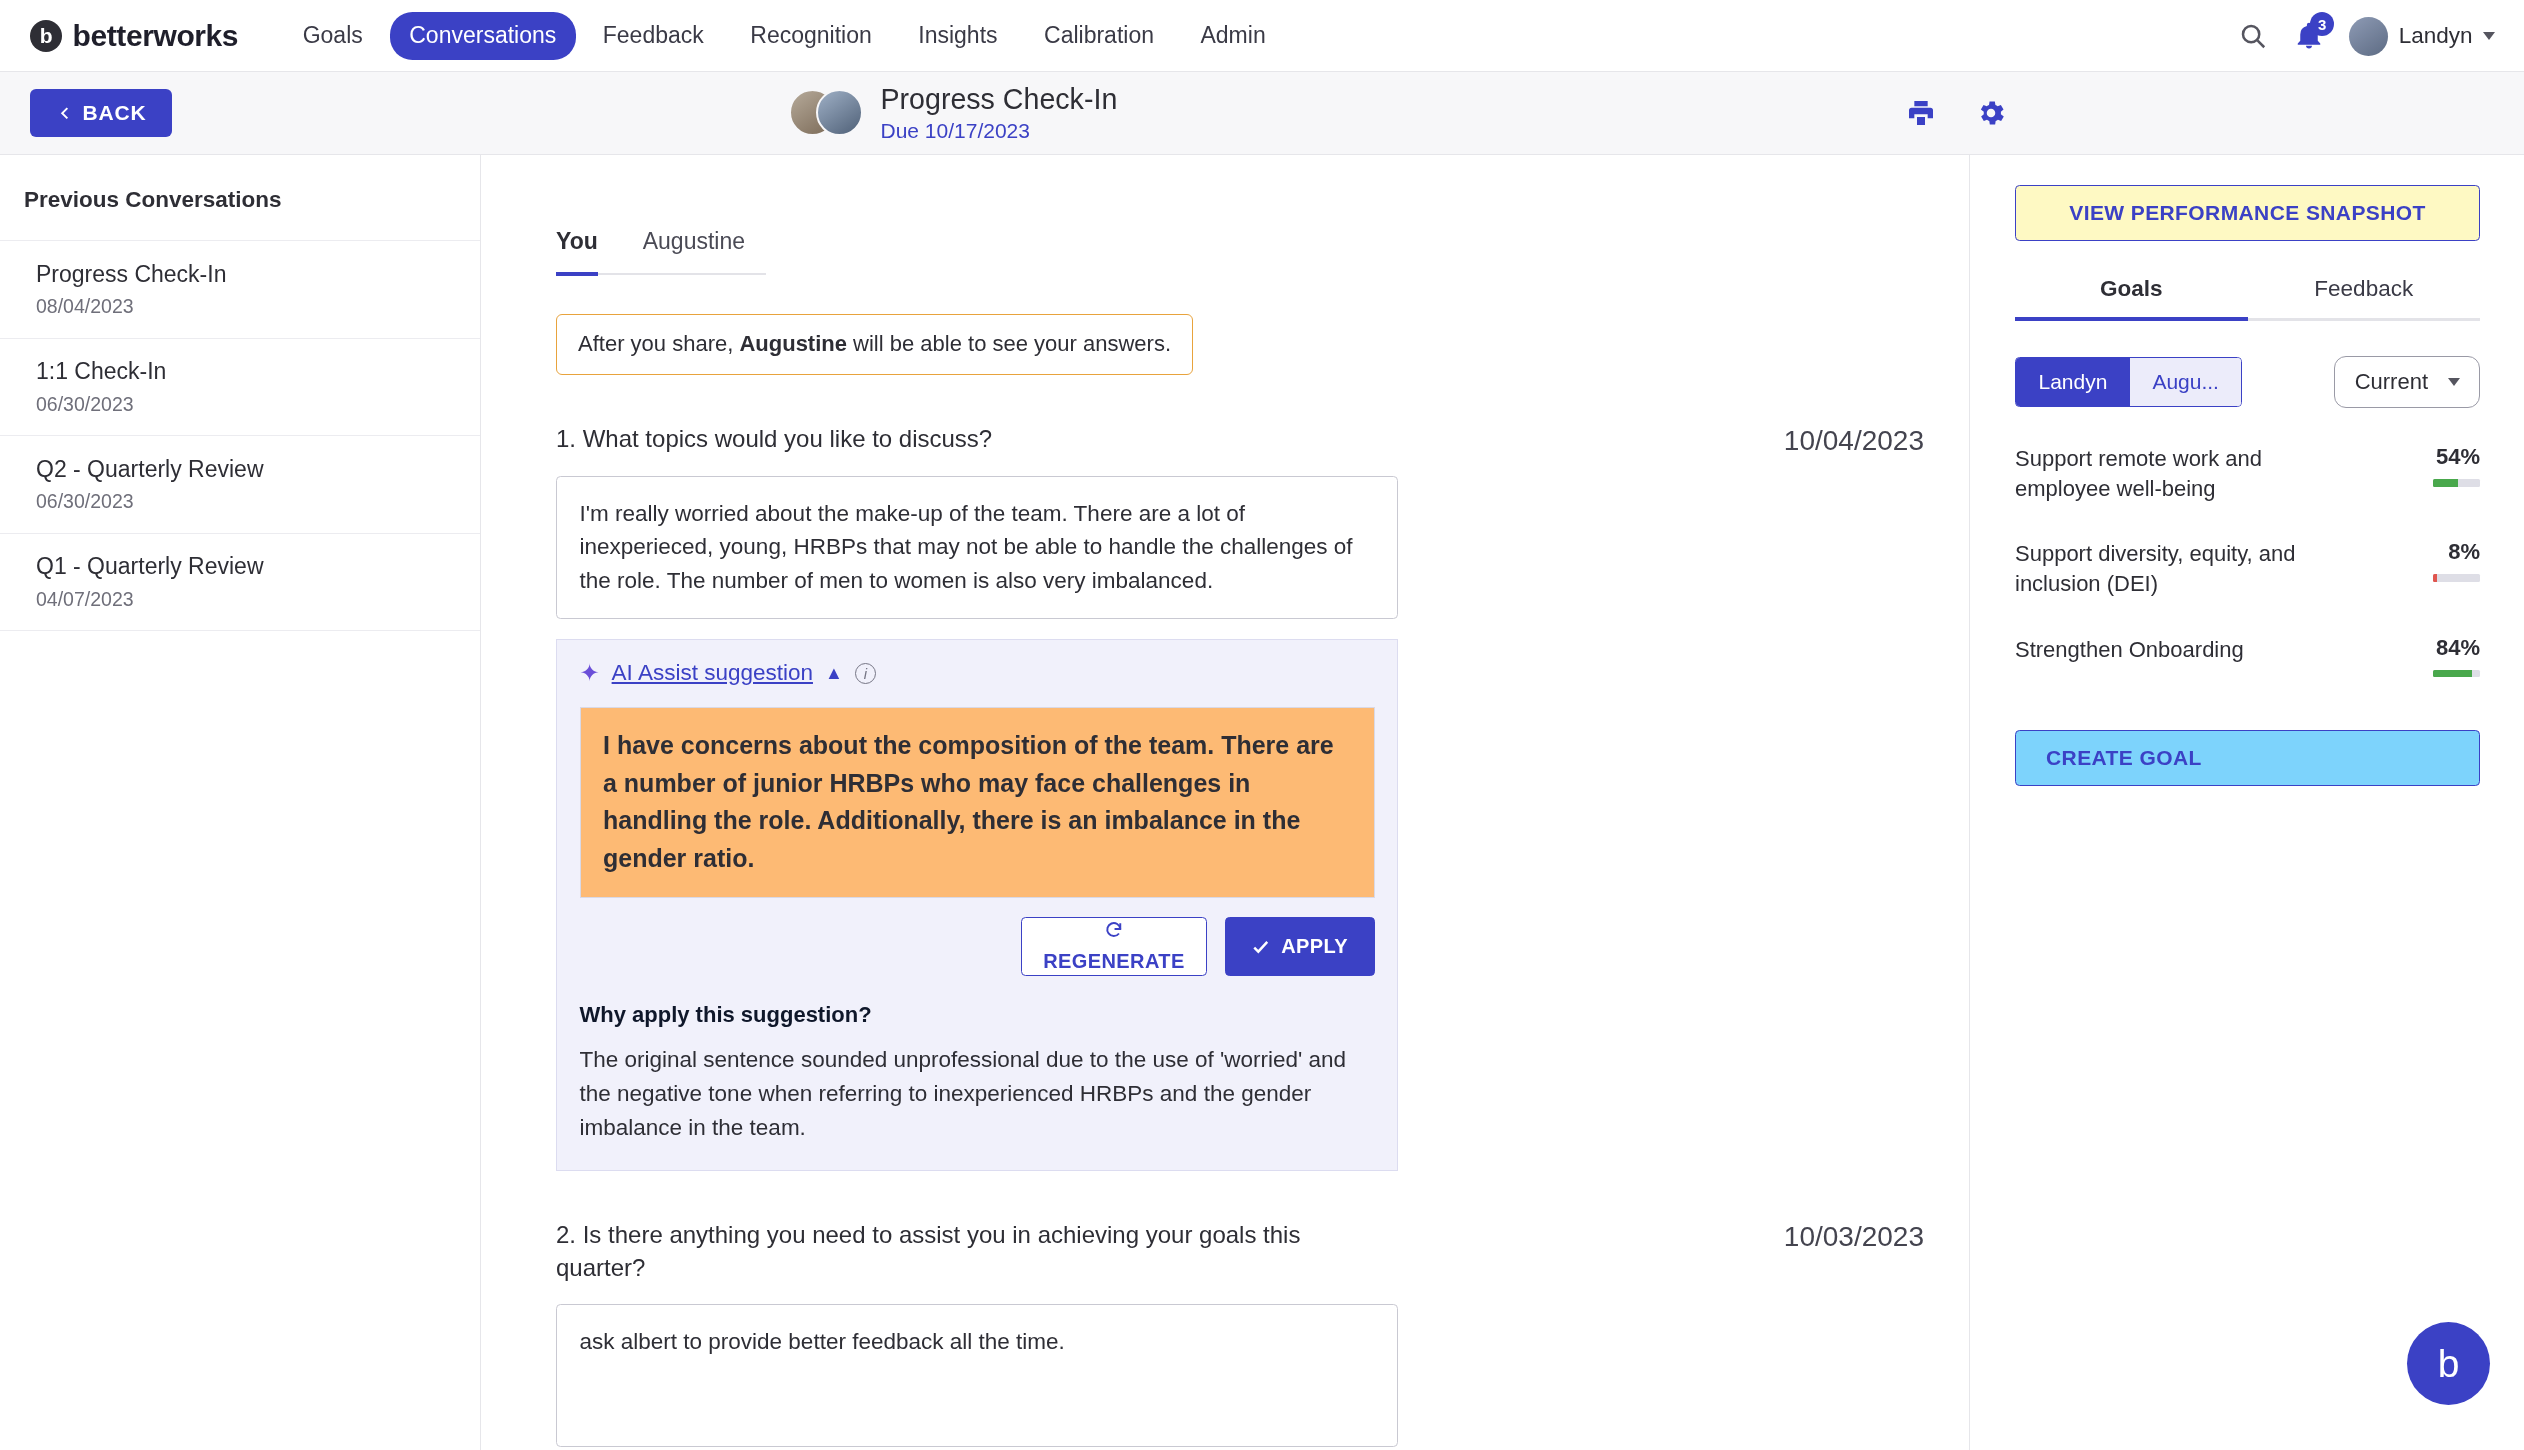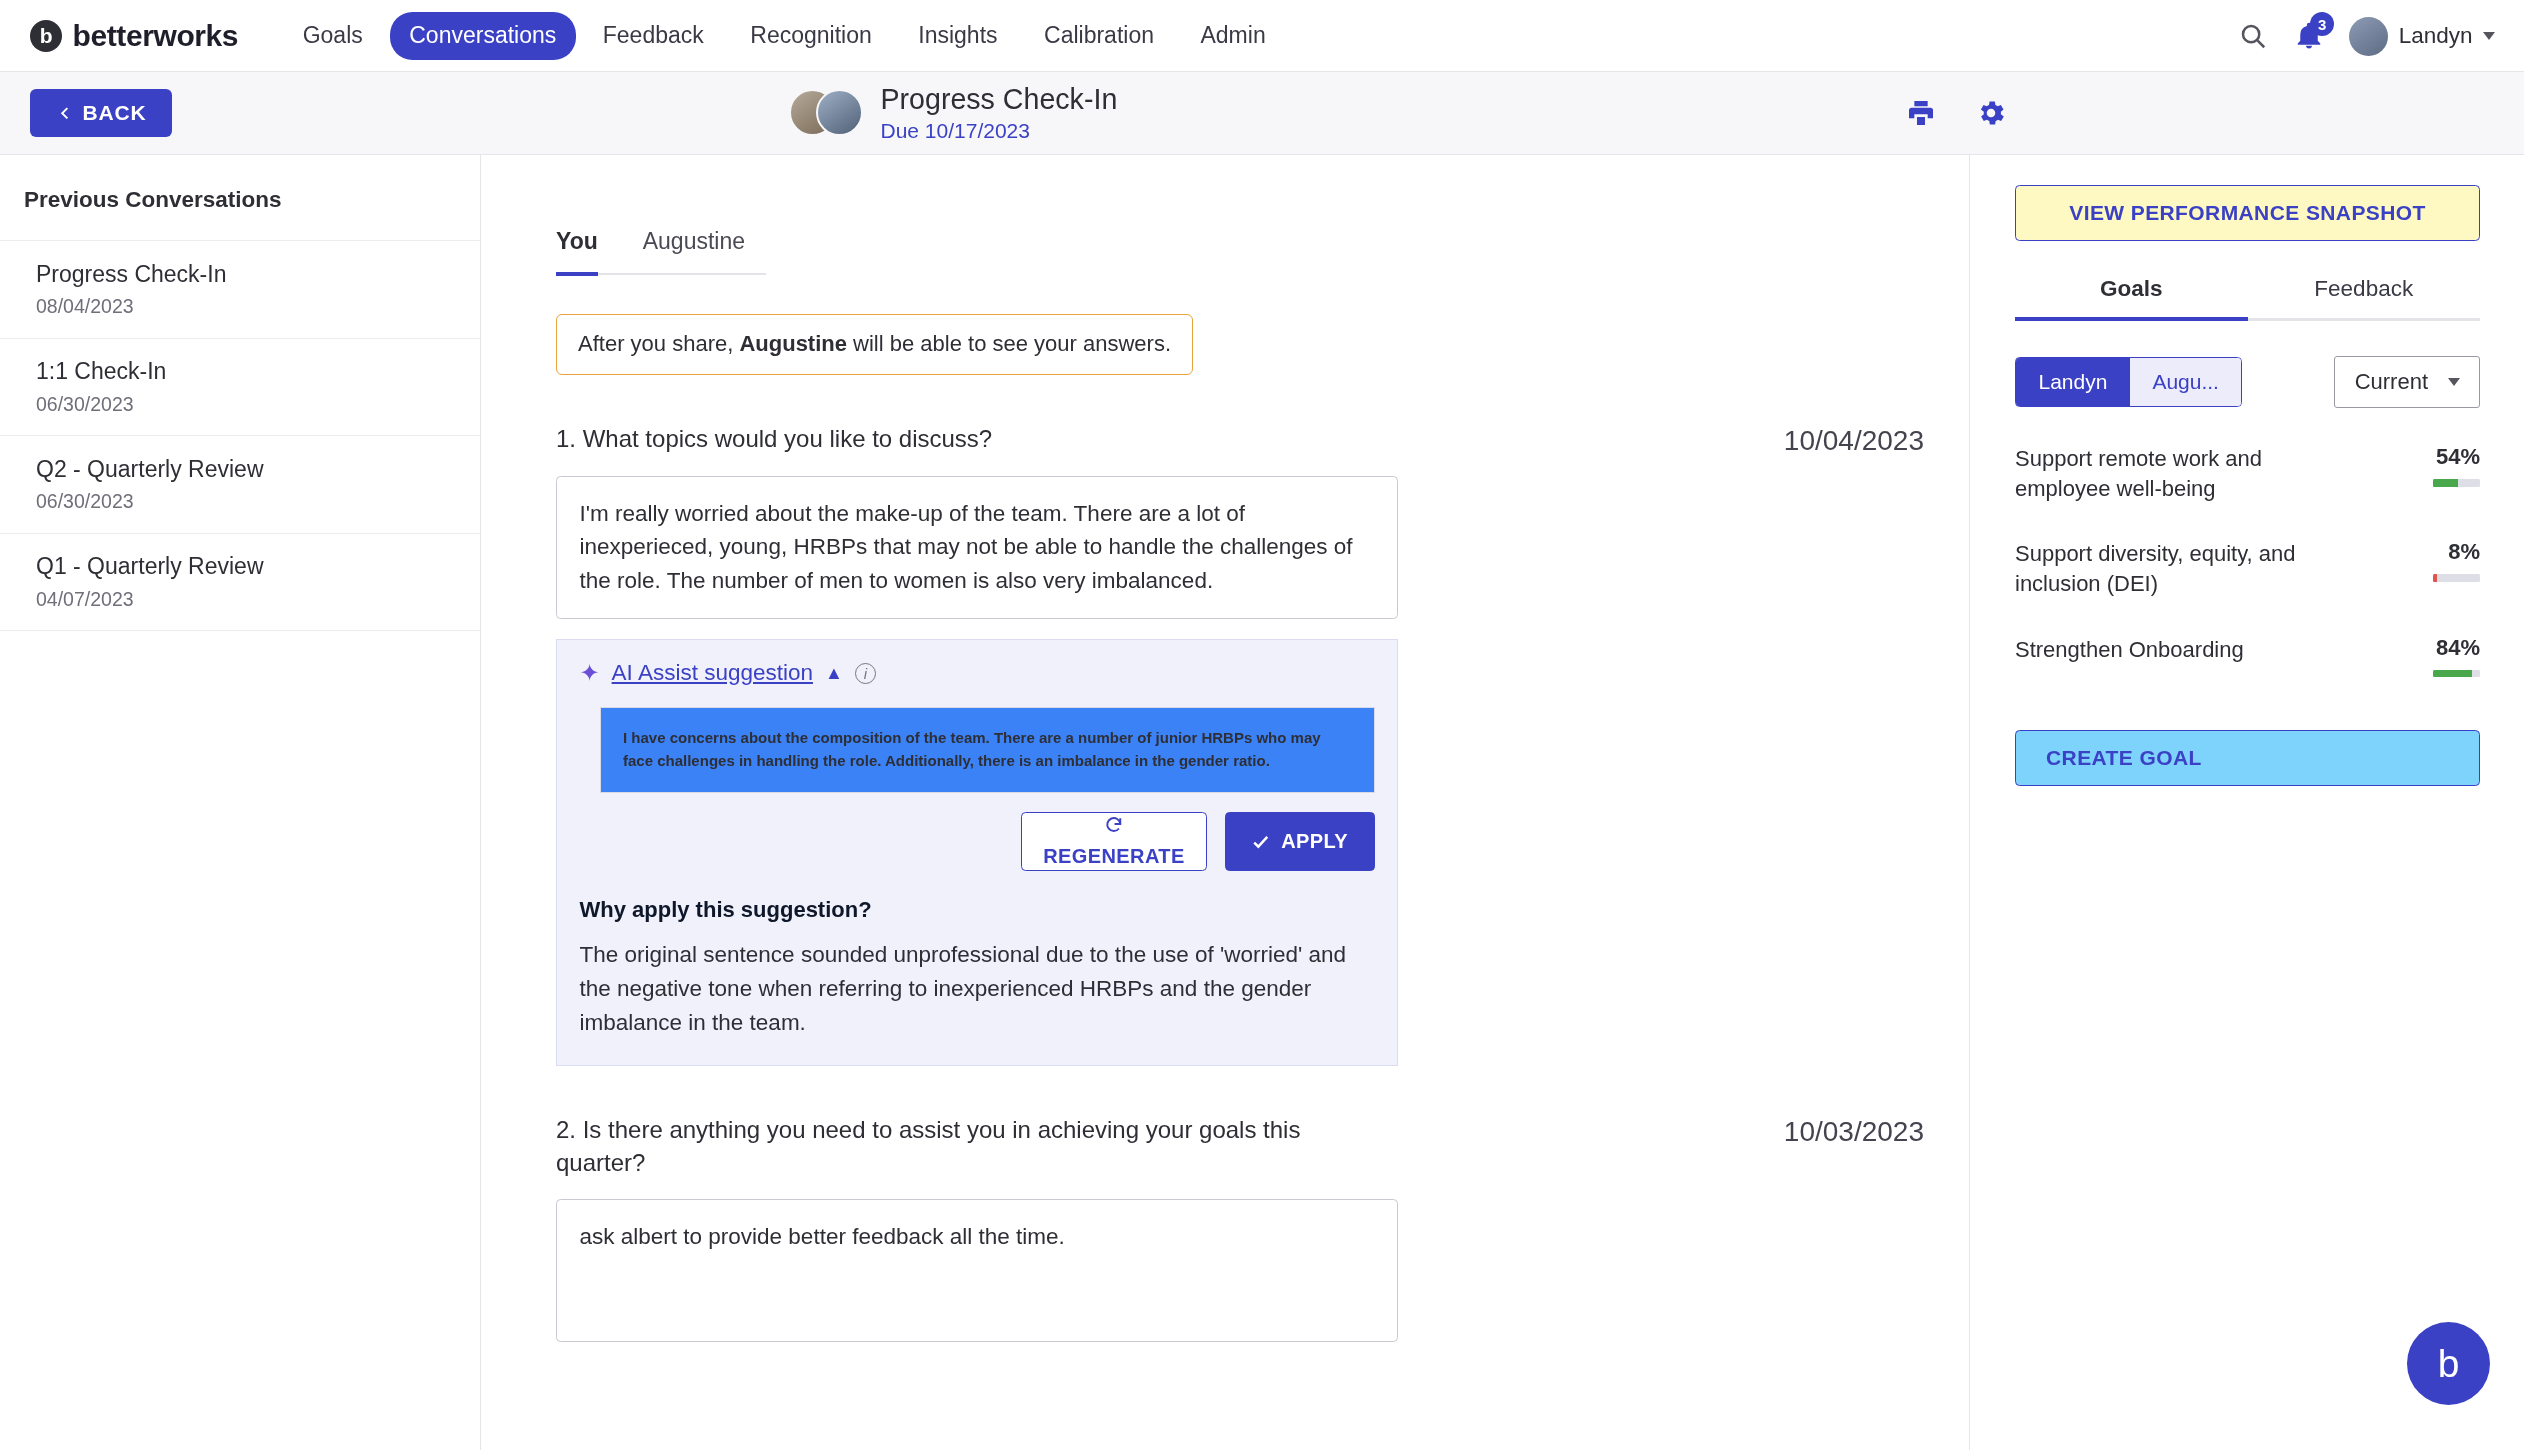--- a/index.html
+++ b/index.html
@@ -206,29 +206,28 @@
   .ai-spark { color: #6b4fd8; font-size: 24px; }
   .ai-link { color: #3b41c5; text-decoration: underline; font-size: 22.5px; cursor: pointer; }
   .chev { color: #3b41c5; font-size: 18px; cursor: pointer; }
   .info-i {
     width: 21px; height: 21px; border-radius: 50%;
     border: 1.5px solid #767685; color: #767685;
     font-size: 15px; display: flex; align-items: center; justify-content: center;
     cursor: pointer; font-style: italic;
   }
   .ai-suggestion {
-    background: #3b82f6;
+    background: #fdba74;
     border: 0.8px solid #d9d9e6;
     margin-top: 19.5px;
     padding: 19.5px 22.5px;
-    font-size: 15px;
+    font-size: 25px;
     font-weight: bold;
     line-height: 1.5;
     color: #2e2e35;
-    margin-left: 20px;
   }
   .ai-actions { display: flex; justify-content: flex-end; gap: 18px; margin-top: 19.5px; }
   .btn-outline {
     border: 1.5px solid #3b41c5; color: #3b41c5; background: #fff;
     padding: 2px 21px; font-size: 20px; font-weight: bold; border-radius: 4.5px;
     display: flex; align-items: center; gap: 10.5px; cursor: pointer; letter-spacing: 0.4px; flex-direction: column;
   }
   .btn-primary {
     background: #3b41c5; color: #fff; border: 1.5px solid #3b41c5;
     padding: 10.5px 25.5px; font-size: 20px; font-weight: bold; border-radius: 4.5px;
@@ -263,21 +262,21 @@
     flex: 1; text-align: center; font-size: 22.5px; padding-bottom: 15px;
     border-bottom: 3px solid #e3e3e8; cursor: pointer; color: #3a3a46;
   }
   .rp-tab.active { font-weight: bold; color: #2e2e35; border-bottom: 4.5px solid #3b41c5; }
   .rp-controls { display: flex; align-items: center; justify-content: space-between; margin-top: 35px; }
   .seg { display: flex; border-radius: 4.5px; overflow: hidden; border: 0.8px solid #3b41c5;}
   .seg div { padding: 12px 22.5px; font-size: 21px; cursor: pointer; }
   .seg .on { background: #3b41c5; color: #fff; }
   .seg .off { background: #ececfa; color: #3b41c5; }
   .select {
-    border: 0.8px solid #9a9aa6; border-radius: 3px;
+    border: 0.8px solid #9a9aa6; border-radius: 12px;
     padding: 12px 19.5px; font-size: 22px; display: flex; align-items: center; gap: 19.5px; cursor: pointer;
     color: #2e2e35;
   }
   .goal-row { display: flex; align-items: flex-start; margin-top: 36px; }
   .goal-name { font-size: 22px; line-height: 1.35; max-width: 331px; color: #2e2e35; }
   .goal-right { margin-left: auto; text-align: right; min-width: 90px; }
   .goal-pct { font-size: 22px; font-weight: bold; color: #2e2e35; }
   .bar { width: 47px; height: 7.5px; background: #dedee6; border-radius: 1.5px; margin-top: 9px; margin-left: auto; overflow: hidden;}
   .bar span { display: block; height: 100%; }
   .create-goal {

